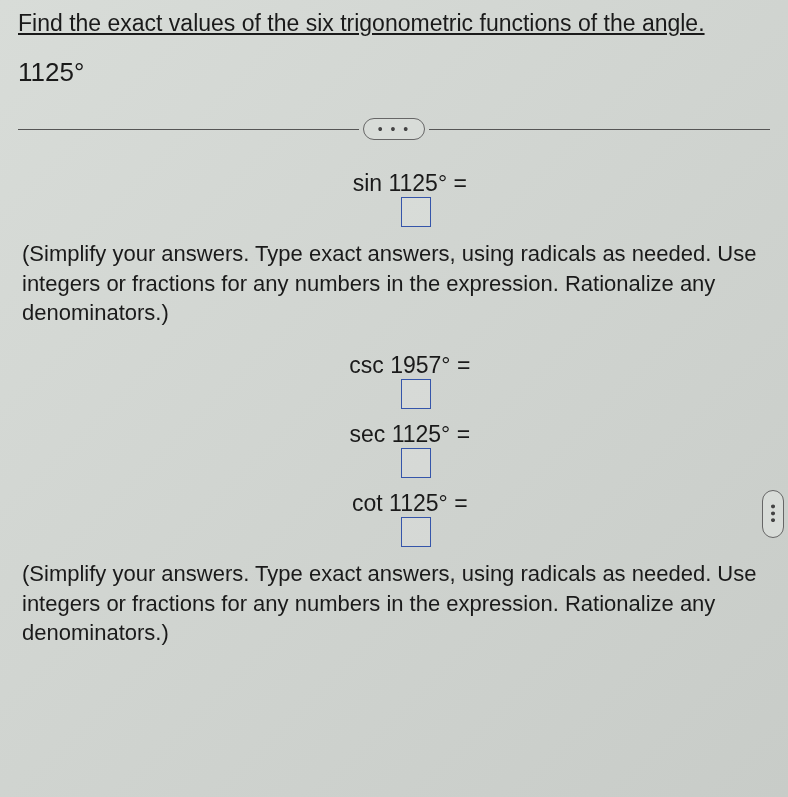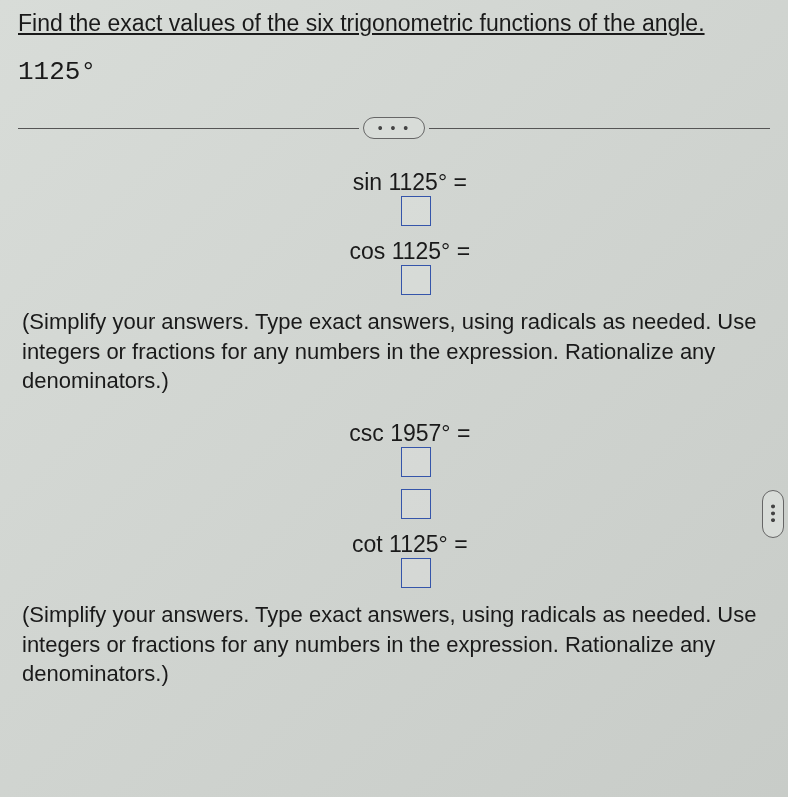--- a/index.html
+++ b/index.html
@@ -20,21 +20,20 @@
     .question-text {
       font-size: 23px;
       line-height: 1.35;
       margin-bottom: 18px;
       text-decoration: underline;
     }
     .angle-value {
       font-size: 26px;
       margin-top: 18px;
       margin-bottom: 30px;
-      font-family: Liberation Mono, monospace;
     }
     .divider-row {
       display: flex;
       align-items: center;
       margin: 18px 0 30px 0;
     }
     .divider-line {
       flex: 1;
       height: 1px;
       background: #555;
@@ -120,34 +119,31 @@
     <span>• • •</span>
   </div>
   <div class="divider-line"></div>
 </div>
 
 <div class="equation-group">
   <div class="equation-row">
     <span class="equation-label">sin 1125° = </span>
     <span class="answer-box"></span>
   </div>
-  <div class="equation-row">
-    <span class="equation-label">cos 1125° = </span>
-    <span class="answer-box"></span>
-  </div>
 </div>
 
 <div class="instructions">(Simplify your answers. Type exact answers, using radicals as needed. Use integers or fractions for any numbers in the expression. Rationalize any denominators.)</div>
 
 <div class="equation-group">
   <div class="equation-row">
     <span class="equation-label">csc 1957° = </span>
     <span class="answer-box"></span>
   </div>
   <div class="equation-row">
+    <span class="equation-label">sec 1125° = </span>
     <span class="answer-box"></span>
   </div>
   <div class="equation-row">
     <span class="equation-label">cot 1125° = </span>
     <span class="answer-box"></span>
   </div>
 </div>
 
 <div class="instructions">(Simplify your answers. Type exact answers, using radicals as needed. Use integers or fractions for any numbers in the expression. Rationalize any denominators.)</div>
 

